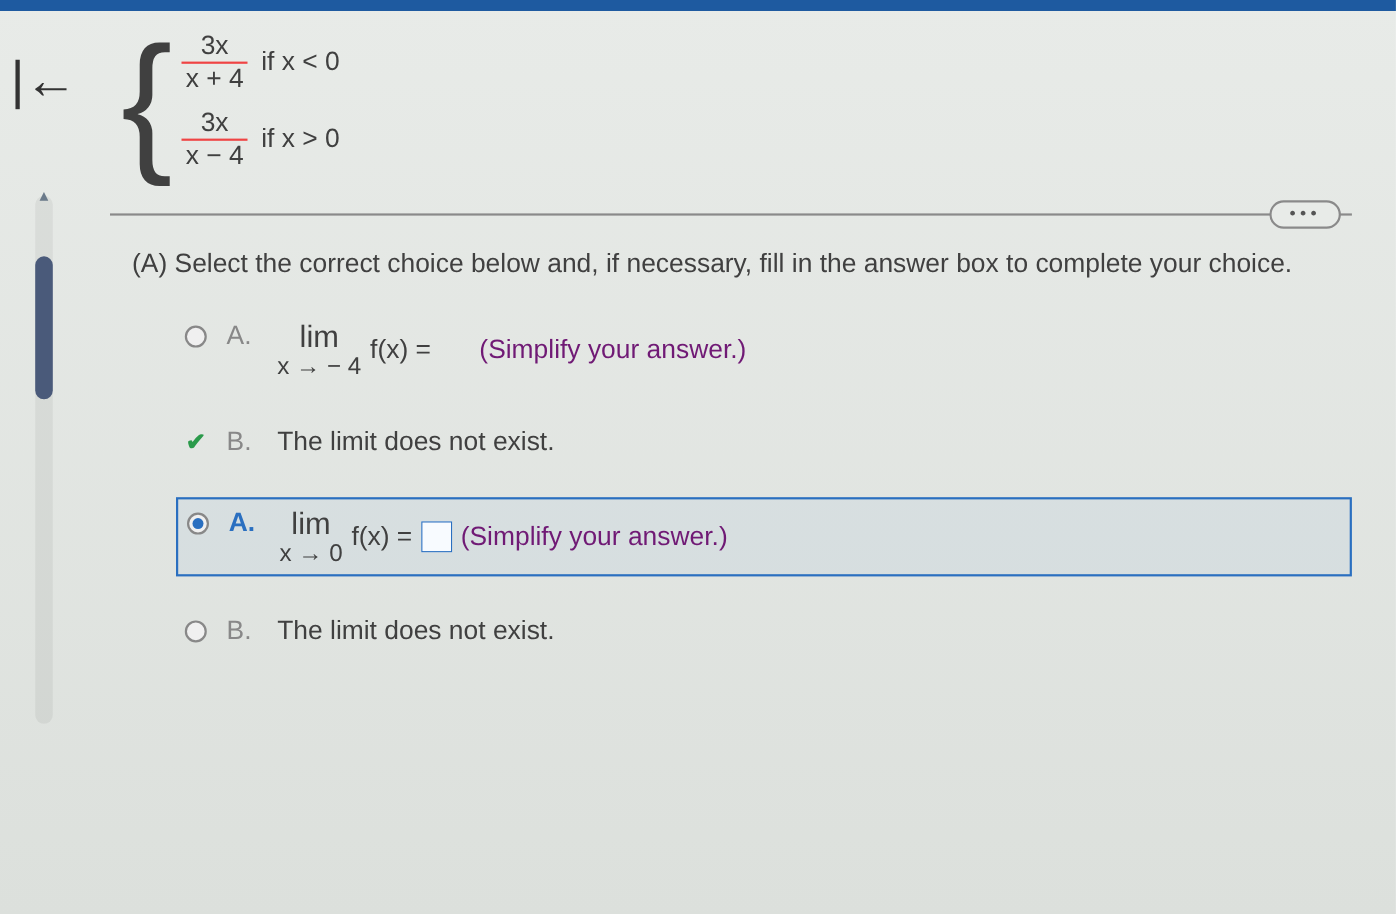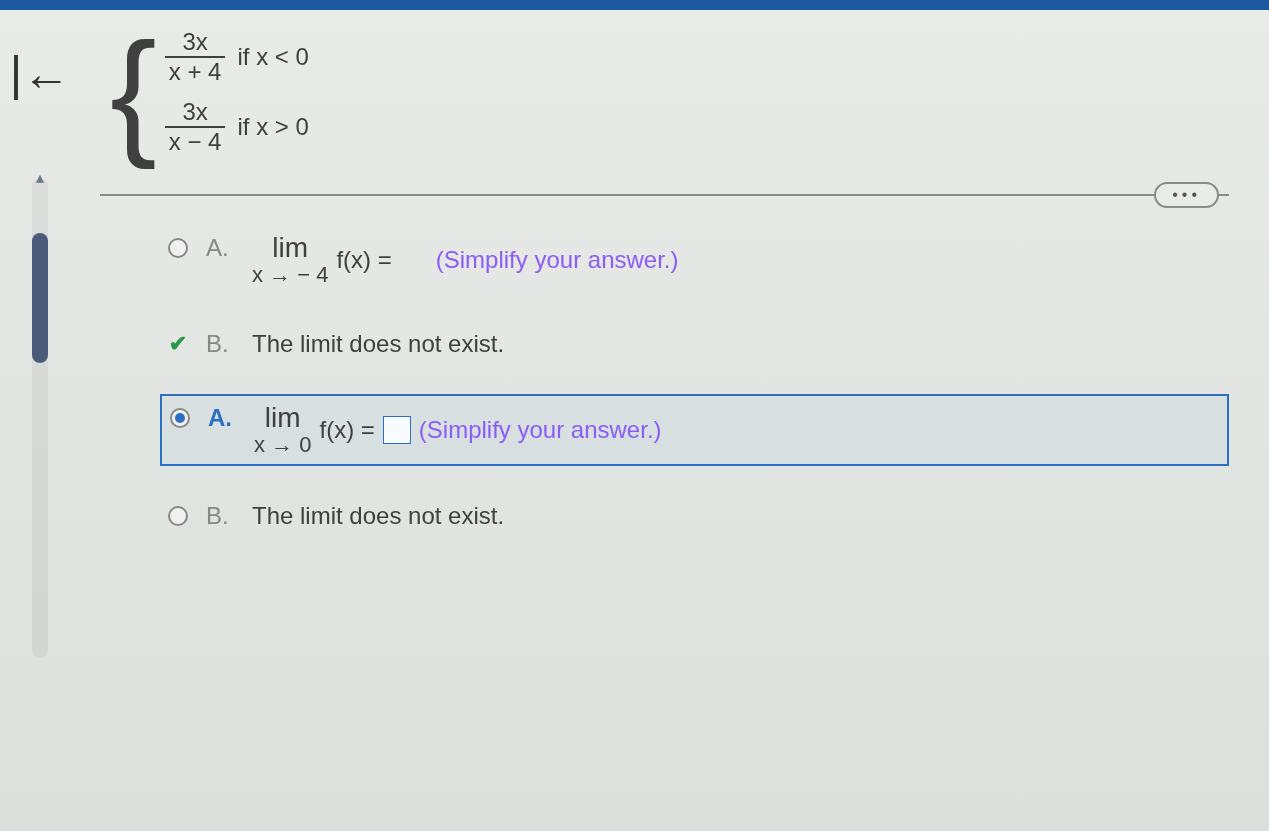--- a/index.html
+++ b/index.html
@@ -20,41 +20,41 @@
     .scroll-up-arrow { position: absolute; top: -10px; left: 50%; transform: translateX(-50%); color: #6a7a8a; font-size: 16px; user-select: none; }
     .scroll-thumb { position: absolute; top: 55px; left: 0; width: 16px; height: 130px; background: #4a5a7a; border-radius: 8px; cursor: pointer; }
     .content { flex: 1; padding: 20px 40px 20px 20px; font-size: 24px; color: #404040; }
     .problem-stmt { display: flex; align-items: center; flex-wrap: wrap; margin-bottom: 40px; line-height: 1.6; }
     .piecewise { display: inline-flex; align-items: center; margin: 0 10px; }
     .brace { font-size: 140px; font-weight: 200; line-height: 0.8; color: #404040; user-select: none; margin-right: 8px; }
     .pieces { display: flex; flex-direction: column; gap: 16px; }
     .piece { display: flex; align-items: center; gap: 12px; }
     .frac { display: inline-flex; flex-direction: column; align-items: center; line-height: 1; }
     .frac .num { padding: 0 4px 2px; }
-    .frac .den { border-top: 2px solid #404040; padding: 2px 4px 0; }
+    .frac .den { border-top: 2px solid #ef4444; padding: 2px 4px 0; }
     .condition { font-size: 24px; }
     .hr-wrap { position: relative; margin: 30px 0 30px 0; }
     .hr { border: none; border-top: 2px solid #8a8a8a; width: 100%; }
     .dots-badge { position: absolute; right: 10px; top: -12px; background: #e8ebe8; border: 2px solid #8a8a8a; border-radius: 14px; padding: 2px 16px; font-size: 16px; letter-spacing: 4px; color: #555; cursor: pointer; user-select: none; }
     .part-prompt { margin: 30px 0 30px 20px; }
     .options { margin-left: 60px; }
     .option-row { display: flex; align-items: flex-start; gap: 18px; margin-bottom: 28px; padding: 8px; }
     .option-row.selectedbox { border: 2px solid #2a6fc0; background: rgba(100,150,220,0.08); }
     .radio { width: 20px; height: 20px; border: 2px solid #888; border-radius: 50%; flex-shrink: 0; margin-top: 4px; display: flex; align-items: center; justify-content: center; cursor: pointer; background: #f0f0f0; }
     .radio.filled::after { content: ""; width: 10px; height: 10px; background: #2a6fc0; border-radius: 50%; display: block; }
     .check-wrap { width: 20px; height: 20px; flex-shrink: 0; margin-top: 4px; cursor: pointer; display: flex; align-items: center; justify-content: center; }
     .check-mark { color: #2a9a4a; font-size: 22px; font-weight: bold; user-select: none; }
     .opt-label { width: 28px; font-size: 24px; color: #888; flex-shrink: 0; }
     .opt-label.selcolor { color: #2a6fc0; font-weight: 600; }
     .opt-body { display: flex; align-items: center; gap: 8px; flex-wrap: wrap; }
     .limit { display: inline-flex; flex-direction: column; align-items: center; line-height: 1; }
     .limit .top { font-size: 28px; }
     .limit .bottom { font-size: 22px; margin-top: 2px; }
     .ans-box { display: inline-block; border: 1px solid #2a6fc0; width: 28px; height: 28px; background: #f8fbff; }
-    .hint { color: #8b5cf6; }
+    .hint { color: #701a75; }
   </style>
 </head>
 <body>
 
 <div class="top-bar"></div>
 <div class="container">
 
   <div class="sidebar">
     <div class="back-icon">|←</div>
     <div class="scroll-track">
@@ -85,20 +85,21 @@
           </span>
         </span>
       </span>
     </div>
 
     <div class="hr-wrap">
       <hr class="hr">
       <div class="dots-badge">•••</div>
     </div>
 
+    <div class="part-prompt">(A) Select the correct choice below and, if necessary, fill in the answer box to complete your choice.</div>
     <div class="options">
       <div class="option-row">
         <div class="radio"></div>
         <div class="opt-label">A.</div>
         <div class="opt-body">
           <span class="limit">
             <span class="top">lim</span>
             <span class="bottom">x → − 4</span>
           </span>
           <span>f(x) =</span>

